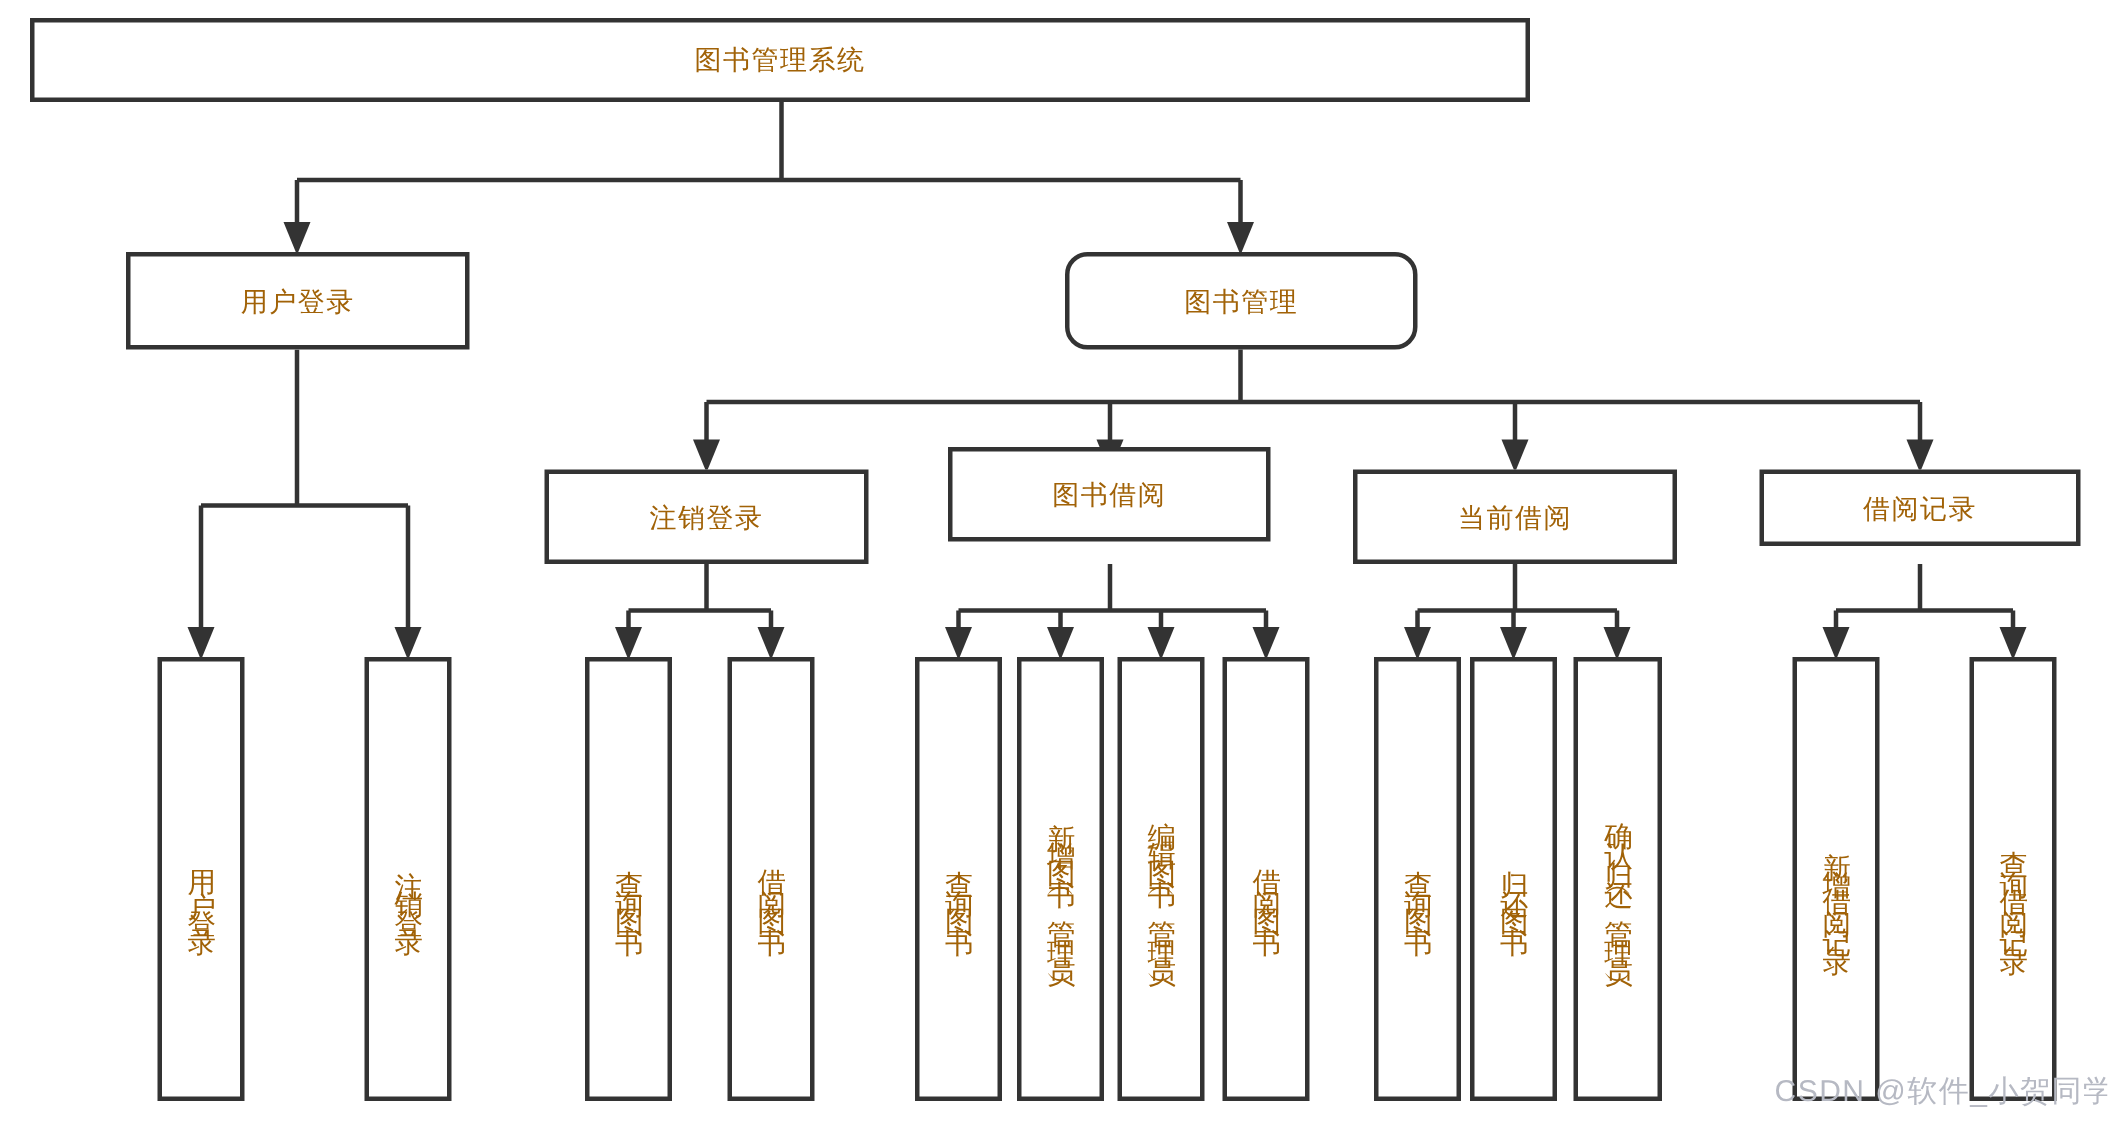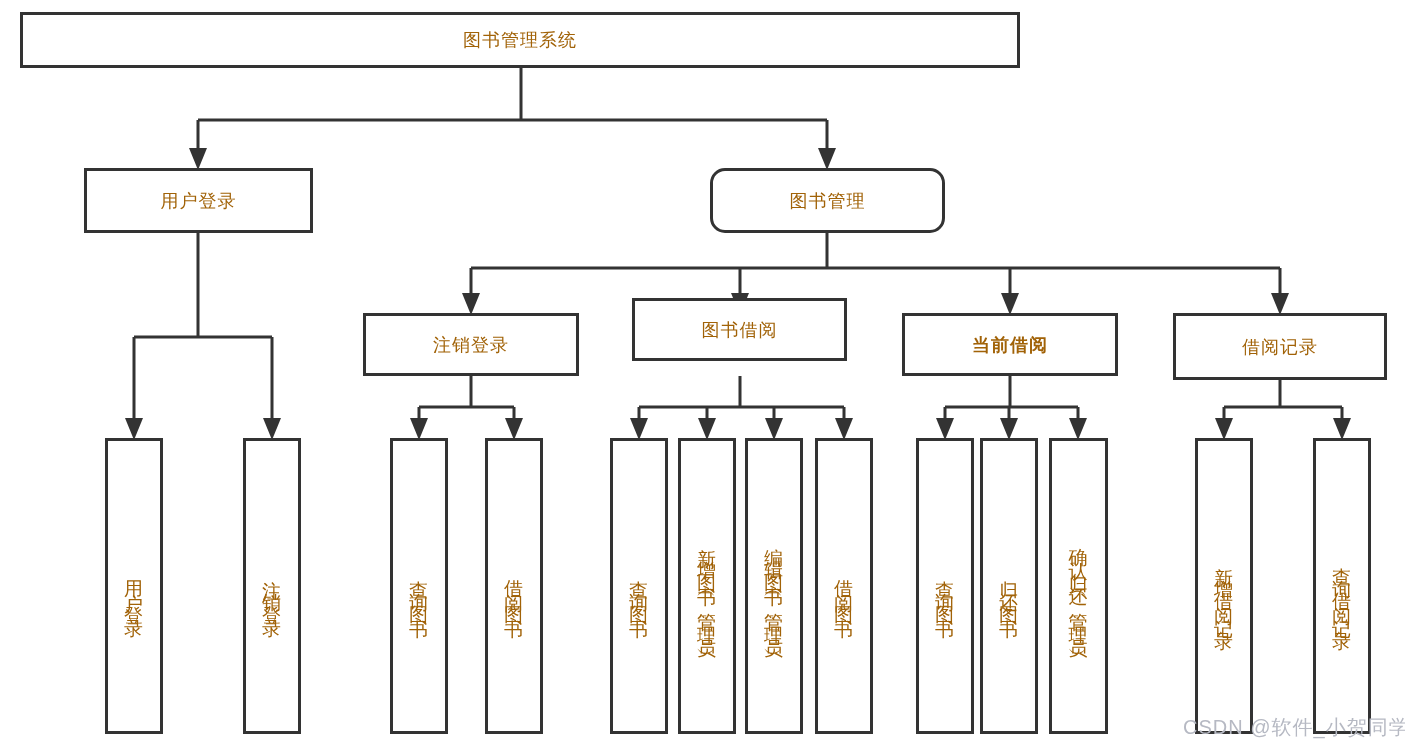--- a/index.html
+++ b/index.html
@@ -45,22 +45,22 @@
     padding-top: 10px;
   }
   
   .n-root        { left: 20px;  top: 12px;  width: 1000px; height: 56px; }
   
   .n-login       { left: 84px;  top: 168px; width: 229px;  height: 65px; }
   .n-bookmgmt    { left: 710px; top: 168px; width: 235px;  height: 65px; border-radius: 15px; }
   
   .n-newbook     { left: 363px; top: 313px; width: 216px;  height: 63px; }
   .n-borrow      { left: 632px; top: 298px; width: 215px;  height: 63px; }
-  .n-current     { left: 902px; top: 313px; width: 216px;  height: 63px; font-weight: bold; }
-  .n-records     { left: 1173px;top: 313px; width: 214px;  height: 67px; }
+  .n-current     { left: 902px; top: 313px; width: 216px;  height: 63px; }
+  .n-records     { left: 1173px;top: 313px; width: 214px;  height: 51px; }
   
   .leaf          { top: 438px;  height: 296px; width: 58px; }
   .n-a1 { left: 105px; }
   .n-a2 { left: 243px; }
   .n-b1 { left: 390px; }
   .n-b2 { left: 485px; }
   .n-c1 { left: 610px; }
   .n-c2 { left: 678px; }
   .n-c3 { left: 745px; }
   .n-c4 { left: 815px; }

